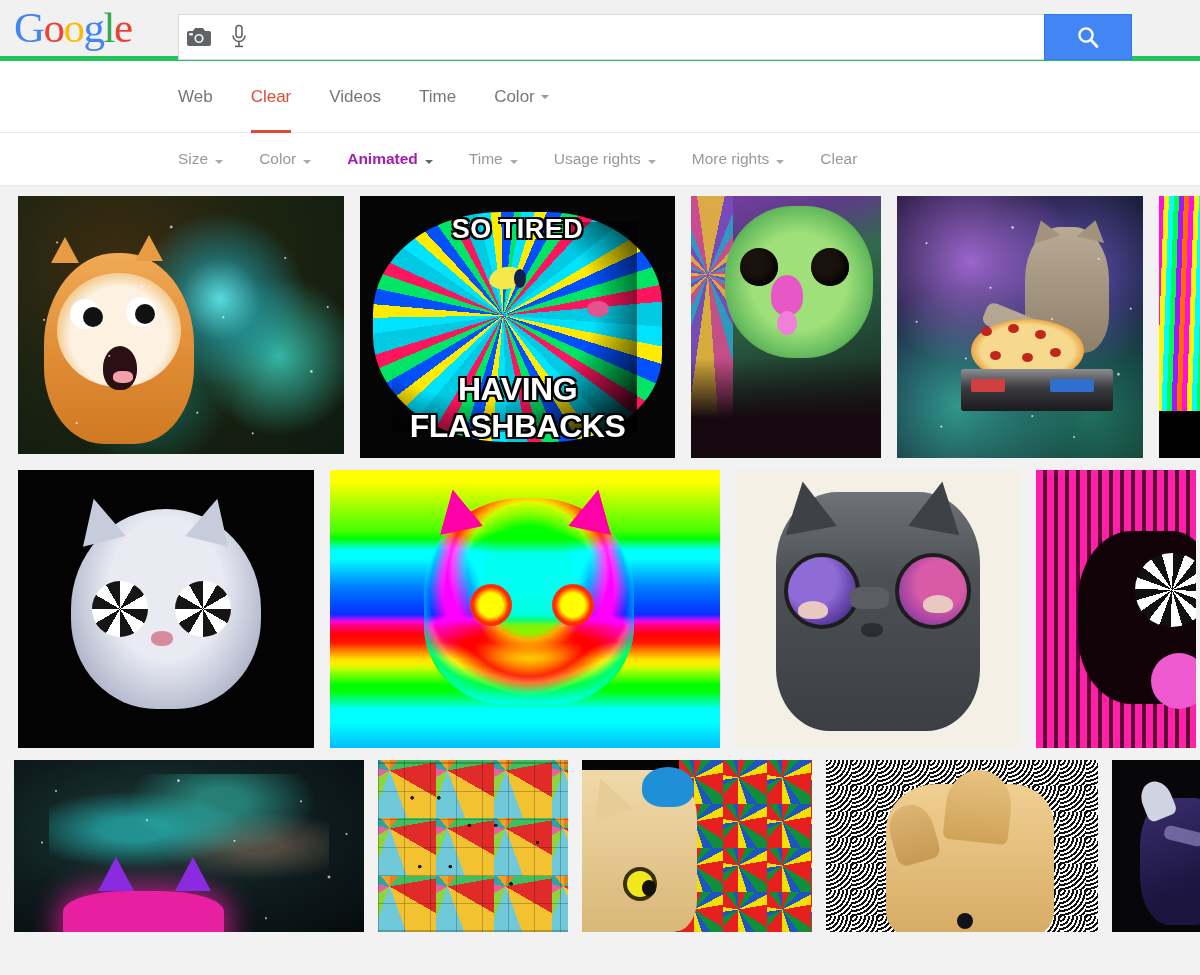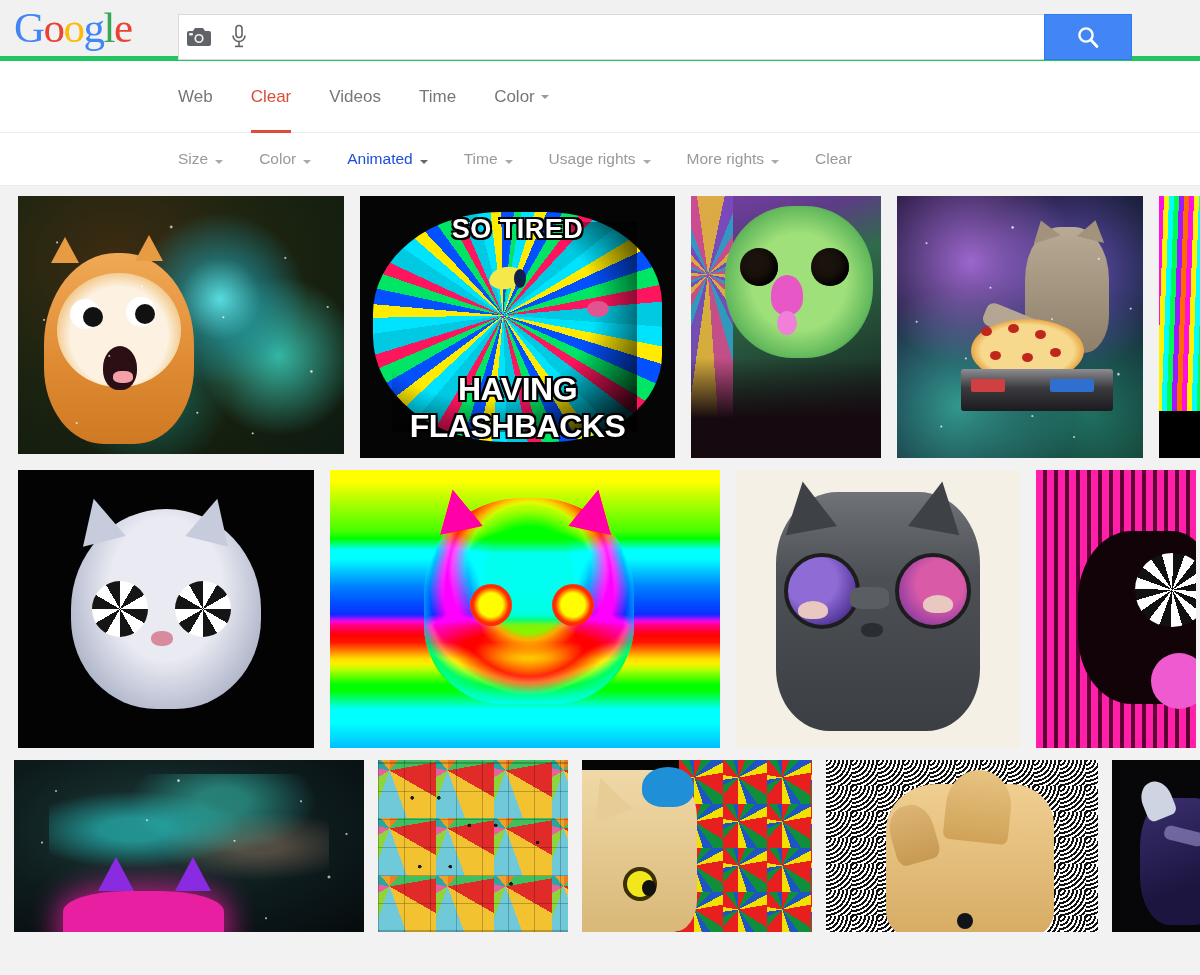--- a/index.html
+++ b/index.html
@@ -84,21 +84,21 @@
   
   .filterbar {
     height: 53px; background: #fff;
     border-bottom: 1px solid #ebebeb;
     display: flex; align-items: center; padding-left: 178px;
   }
   .filter {
     font-size: 15.5px; color: #999; margin-right: 36px;
     cursor: pointer; white-space: nowrap;
   }
-  .filter.on { color: #1d4ed8; font-weight: normal; }
+  .filter.on { color: #a21caf; font-weight: bold; }
   .filter .caret { border-top-color: #aaa; margin-left: 7px; }
   .filter.on .caret { border-top-color: #666; }
 
   
   .results { background: #f2f2f2; padding: 10px 0 0 0; }
   .row { display: flex; align-items: flex-start; margin-bottom: 12px; }
   .thumb {
     background: #fff; overflow: hidden; position: relative;
     cursor: pointer; flex: none;
   }

